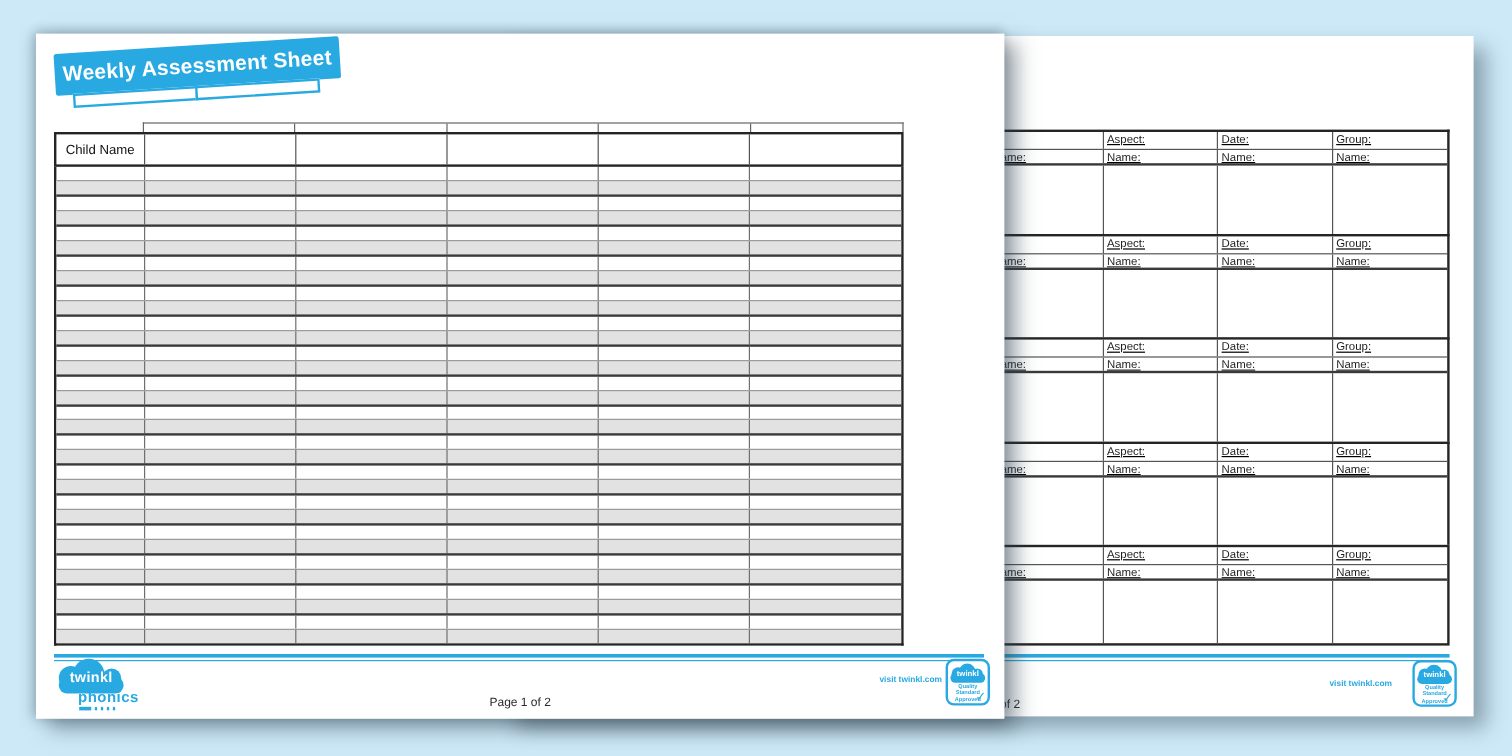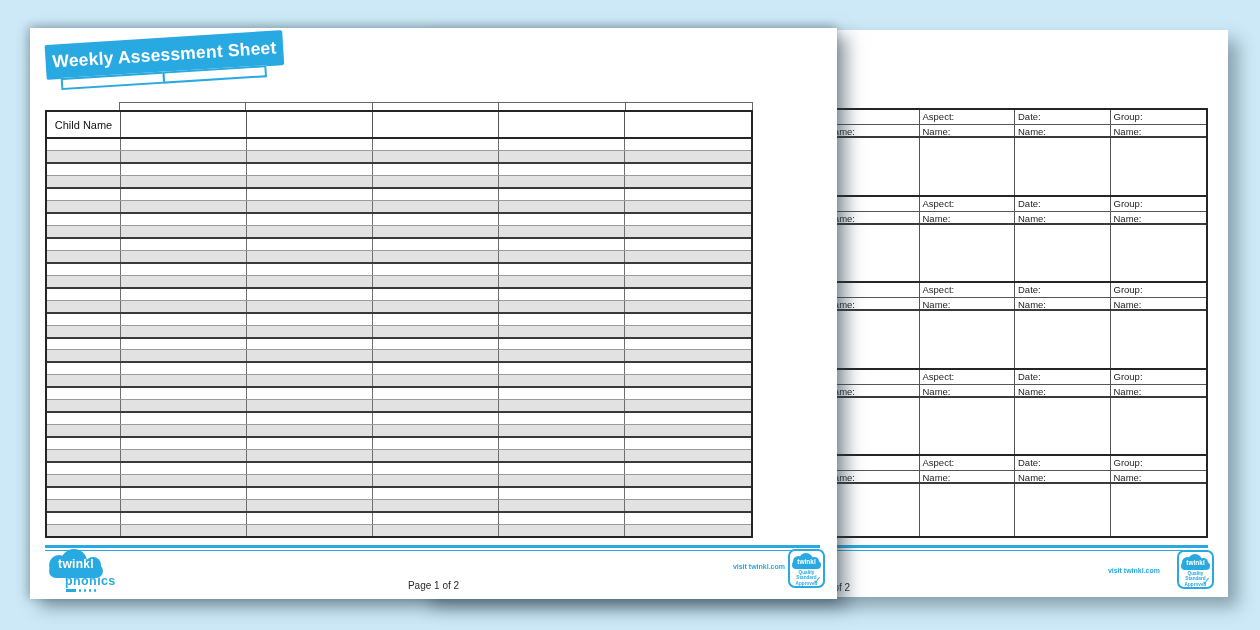--- a/index.html
+++ b/index.html
@@ -85,21 +85,21 @@
                text-align:center;line-height:17px;}
   .bq{font-size:5.5px;line-height:1.15;color:var(--blue);text-align:center;font-weight:bold;
       transform:scale(.85);transform-origin:50% 0;margin-top:1px;}
   .bcheck{position:absolute;right:1px;bottom:-1px;color:var(--blue);font-size:11px;font-weight:bold;}
 
   
   .p2-table{position:absolute;left:401px;top:78px;width:386px;}
   .p2-block{display:flex;flex-direction:column;height:86.5px;
             border-left:2px solid #252525;border-right:2px solid #252525;border-top:2px solid #252525;}
   .p2-block:last-child{height:84px;border-bottom:2px solid #252525;}
-  .p2-hrow,.p2-nrow{height:14px;display:grid;grid-template-columns:repeat(4,1fr);flex:none;}
+  .p2-hrow,.p2-nrow{height:14px;display:grid;grid-template-columns:repeat(4,1fr);flex:none;text-decoration:underline;}
   .p2-nrow{border-top:1px solid #555;border-bottom:2px solid #3a3a3a;}
   .p2-body{flex:1;display:grid;grid-template-columns:repeat(4,1fr);}
   .p2-cell{border-right:1px solid #555;font-size:9.5px;color:#1d1d1d;padding:1px 3px;overflow:hidden;white-space:nowrap;}
   .p2-cell:last-child{border-right:none;}
 </style>
 </head>
 <body>
 
 <div class="stage">
 

